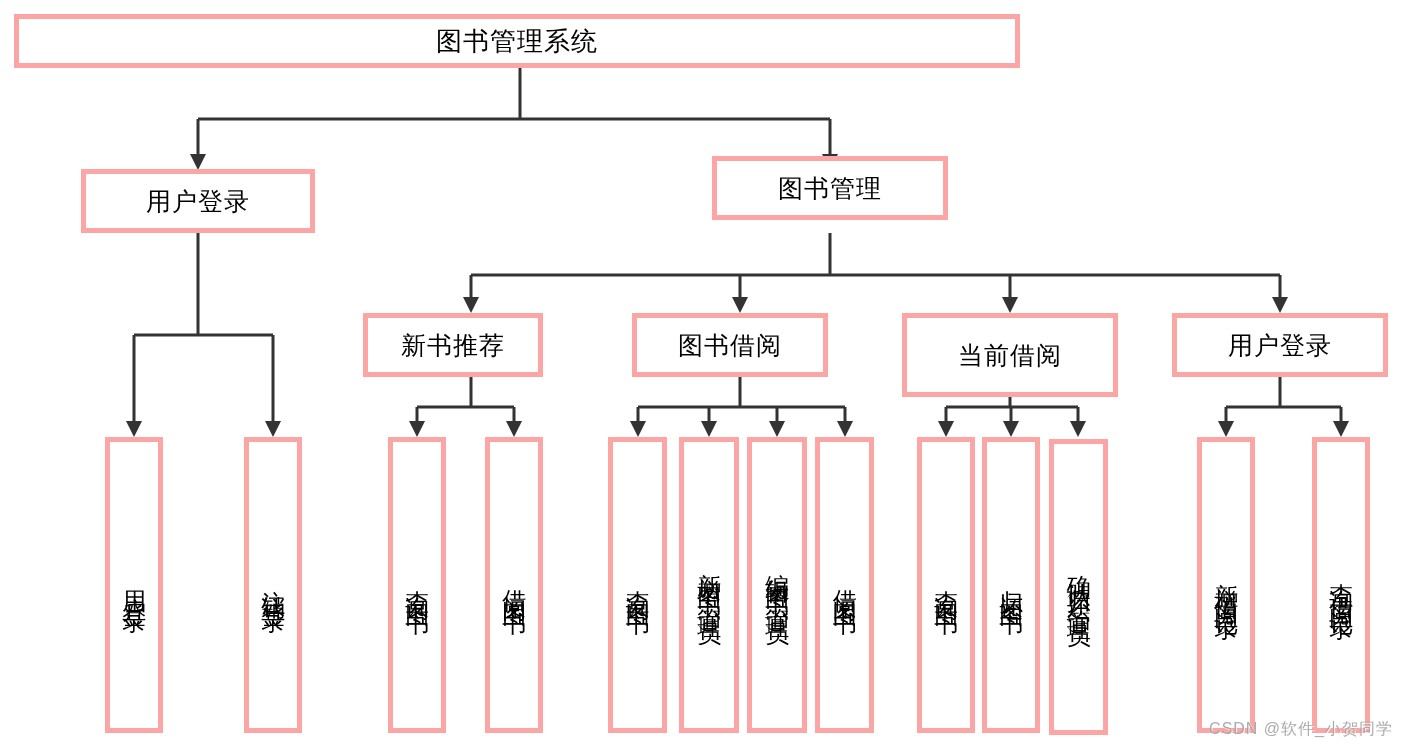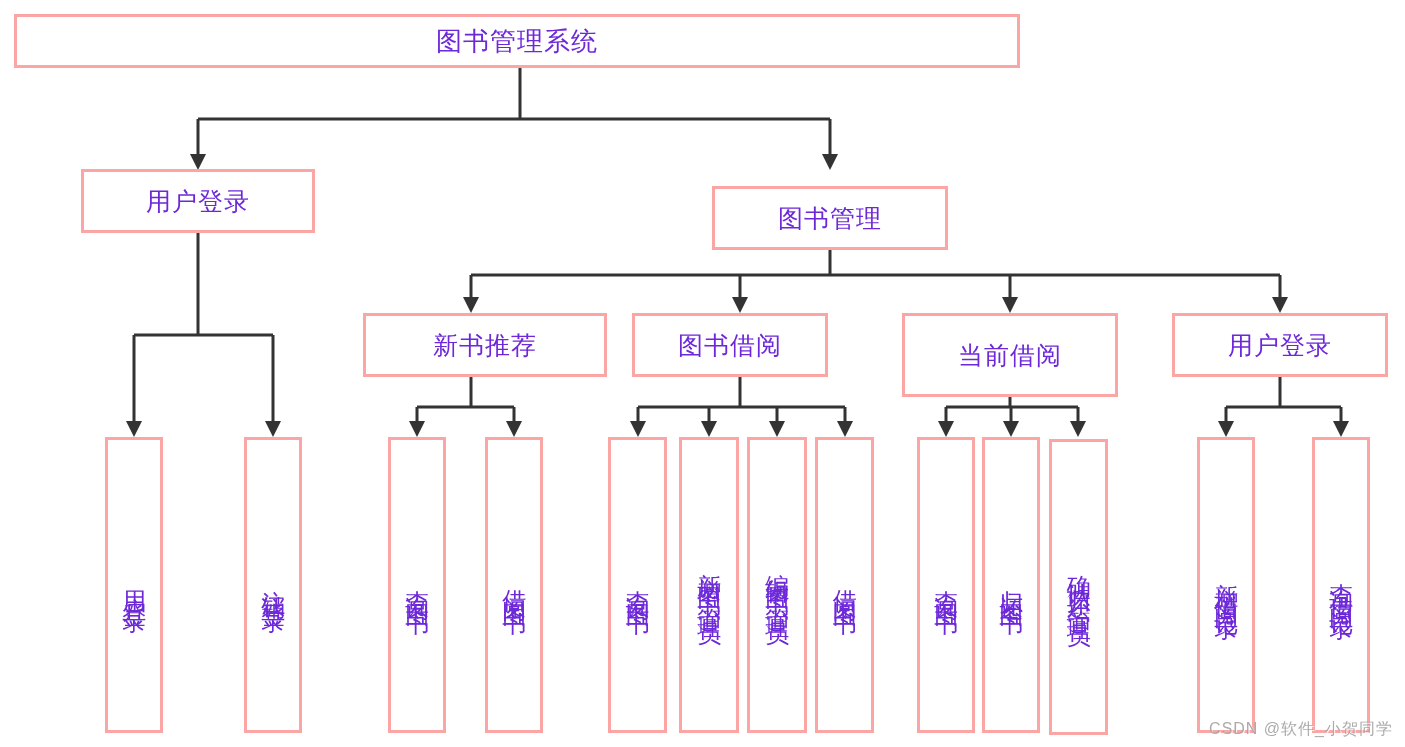--- a/index.html
+++ b/index.html
@@ -8,22 +8,22 @@
     width:1405px; height:747px;
     background:#ffffff;
     font-family:"Liberation Sans", sans-serif;
     overflow:hidden;
   }
   .connectors { position:absolute; left:0; top:0; z-index:1; }
   .box {
     position:absolute;
     box-sizing:border-box;
     background:#ffffff;
-    border:3px solid #fca5a5;
-    color:#6d28d9;
+    border:5px solid #fca5a5;
+    color:#000000;
     display:flex;
     align-items:center;
     justify-content:center;
     z-index:2;
   }
   .h-box { font-size:25px; letter-spacing:1px; }
   .root-box { font-size:26px; letter-spacing:1px; }
   .v-box {
     font-size:24px;
     writing-mode:vertical-rl;
@@ -88,25 +88,25 @@
     </g>
   </svg>
 
   <div class="box root-box" style="left:14px;top:14px;width:1006px;height:54px">
     <span>图书管理系统</span>
   </div>
 
   <div class="box h-box" style="left:81px;top:169px;width:234px;height:64px">
     <span>用户登录</span>
   </div>
-  <div class="box h-box" style="left:712px;top:186px;width:236px;height:64px">
+  <div class="box h-box" style="left:712px;top:156px;width:236px;height:64px">
     <span>图书管理</span>
   </div>
 
-  <div class="box h-box" style="left:363px;top:313px;width:244px;height:64px">
+  <div class="box h-box" style="left:363px;top:313px;width:180px;height:64px">
     <span>新书推荐</span>
   </div>
   <div class="box h-box" style="left:632px;top:313px;width:196px;height:64px">
     <span>图书借阅</span>
   </div>
   <div class="box h-box" style="left:902px;top:313px;width:216px;height:84px">
     <span>当前借阅</span>
   </div>
   <div class="box h-box" style="left:1172px;top:313px;width:216px;height:64px">
     <span>用户登录</span>

